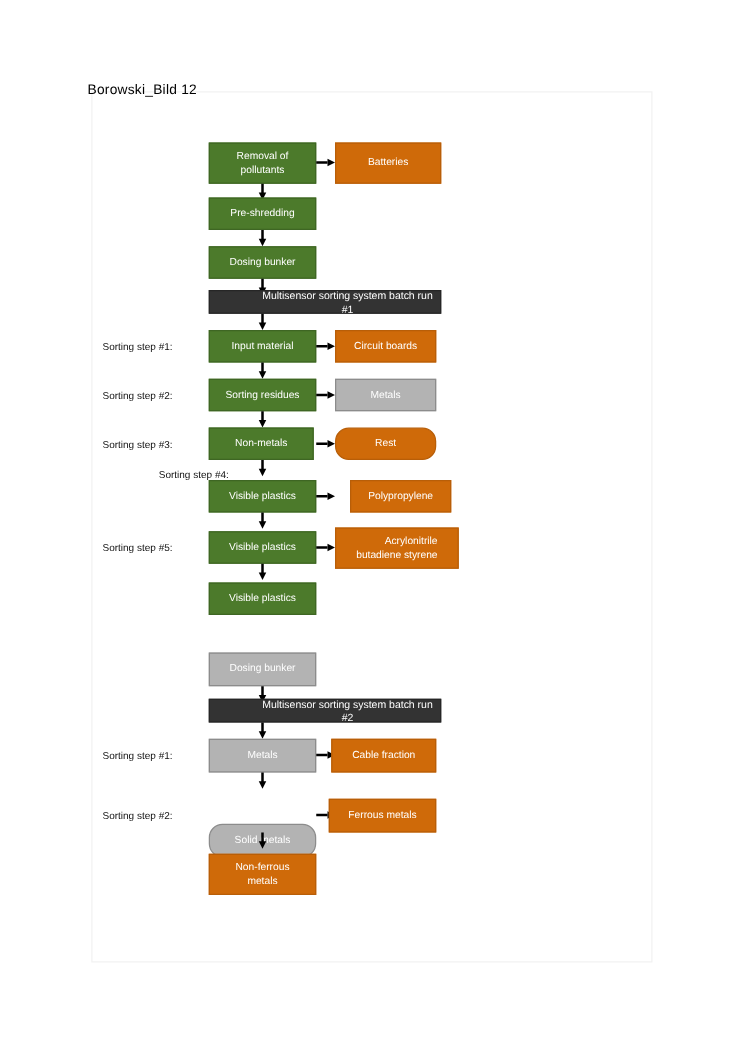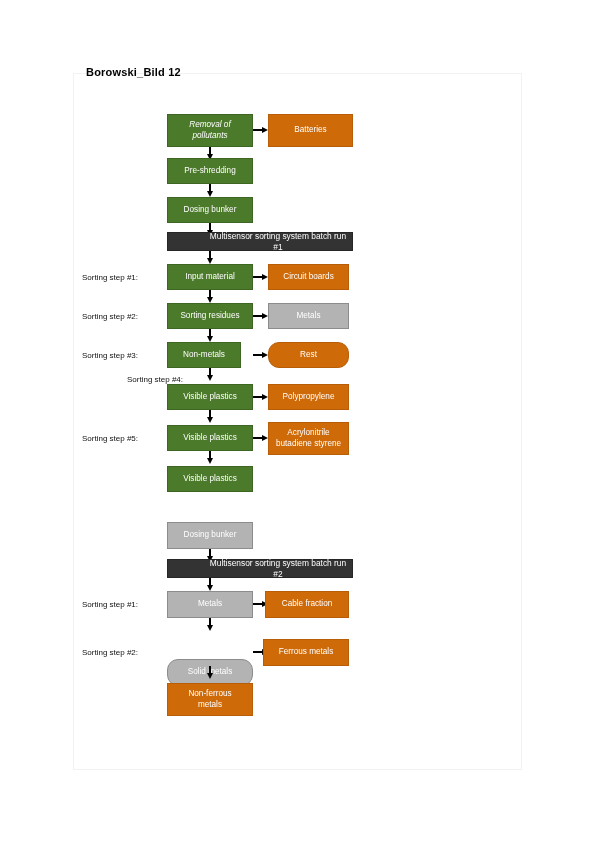--- a/index.html
+++ b/index.html
@@ -13,22 +13,22 @@
   #page{
     position:absolute;left:0;top:0;width:595px;height:842px;
   }
   .page-frame{
     position:absolute;left:73px;top:73px;width:449px;height:697px;
     border:1px solid #f2f2f2;
     box-sizing:border-box;
     pointer-events:none;
   }
   .title{
-    position:absolute;left:86px;top:66px;
-    font-size:11px;font-weight:bold;color:#000;
+    position:absolute;left:70px;top:66px;
+    font-size:11px;font-weight:normal;color:#000;
     letter-spacing:0.2px;
     white-space:nowrap;
   }
   
   .node{
     position:absolute;
     box-sizing:border-box;
     display:flex;align-items:center;justify-content:center;
     text-align:center;
     color:#ffffff;
@@ -73,21 +73,21 @@
 </style>
 </head>
 <body>
 
 <div id="page">
 
   <div class="page-frame"></div>
 
   <div class="title">Borowski_Bild 12</div>
 
-  <div class="node green label-2l" style="left:167px;top:114px;width:86px;height:33px;font-style:italic;">Removal of
+  <div class="node green label-2l" style="left:167px;top:114px;width:86px;height:33px;">Removal of
 pollutants</div>
   <div class="arrow-h" style="left:253px;top:129px;width:9px;"></div>
   <div class="node orange" style="left:268px;top:114px;width:85px;height:33px;">Batteries</div>
 
   <div class="arrow-v" style="left:209px;top:147px;height:8px;"></div>
 
   <div class="node green" style="left:167px;top:158px;width:86px;height:26px;">Pre-shredding</div>
   <div class="arrow-v" style="left:209px;top:184px;height:8px;"></div>
 
   <div class="node green" style="left:167px;top:197px;width:86px;height:26px;">Dosing bunker</div>
@@ -102,35 +102,35 @@
   <div class="node orange" style="left:268px;top:264px;width:81px;height:26px;">Circuit boards</div>
   <div class="arrow-v" style="left:209px;top:290px;height:8px;"></div>
 
   <div class="steplabel" style="left:82px;top:312px;">Sorting step #2:</div>
   <div class="node green" style="left:167px;top:303px;width:86px;height:26px;">Sorting residues</div>
   <div class="arrow-h" style="left:253px;top:315px;width:9px;"></div>
   <div class="node gray" style="left:268px;top:303px;width:81px;height:26px;">Metals</div>
   <div class="arrow-v" style="left:209px;top:329px;height:8px;"></div>
 
   <div class="steplabel" style="left:82px;top:351px;">Sorting step #3:</div>
-  <div class="node green" style="left:167px;top:342px;width:74px;height:26px;">Non-metals</div>
+  <div class="node green" style="left:167px;top:342px;width:84px;height:26px;">Non-metals</div>
   <div class="arrow-h" style="left:253px;top:354px;width:9px;"></div>
   <div class="node orange" style="left:268px;top:342px;width:81px;height:26px;border-radius:11px;">Rest</div>
   <div class="arrow-v" style="left:209px;top:368px;height:8px;"></div>
 
   <div class="steplabel" style="left:82px;top:375px;padding-left:45px;">Sorting step #4:</div>
   <div class="node green" style="left:167px;top:384px;width:86px;height:26px;">Visible plastics</div>
   <div class="arrow-h" style="left:253px;top:396px;width:9px;"></div>
-  <div class="node orange" style="left:268px;top:384px;width:81px;height:26px;text-align:center;">Polypropylene</div>
+  <div class="node orange" style="left:280px;top:384px;width:81px;height:26px;text-align:center;">Polypropylene</div>
   <div class="arrow-v" style="left:209px;top:410px;height:8px;"></div>
 
   <div class="steplabel" style="left:82px;top:434px;">Sorting step #5:</div>
   <div class="node green" style="left:167px;top:425px;width:86px;height:26px;">Visible plastics</div>
   <div class="arrow-h" style="left:253px;top:437px;width:9px;"></div>
-  <div class="node orange label-2l" style="left:268px;top:422px;width:81px;height:33px;">Acrylonitrile
+  <div class="node orange label-2l" style="left:268px;top:422px;width:99px;height:33px;text-align:right;">Acrylonitrile
 butadiene styrene</div>
   <div class="arrow-v" style="left:209px;top:451px;height:8px;"></div>
 
   <div class="node green" style="left:167px;top:466px;width:86px;height:26px;">Visible plastics</div>
 
   <div class="node gray" style="left:167px;top:522px;width:86px;height:27px;">Dosing bunker</div>
   <div class="arrow-v" style="left:209px;top:549px;height:8px;"></div>
 
   <div class="node dark" style="left:167px;top:559px;width:186px;height:19px;">Multisensor sorting system batch run #2</div>
   <div class="arrow-v" style="left:209px;top:578px;height:8px;"></div>

